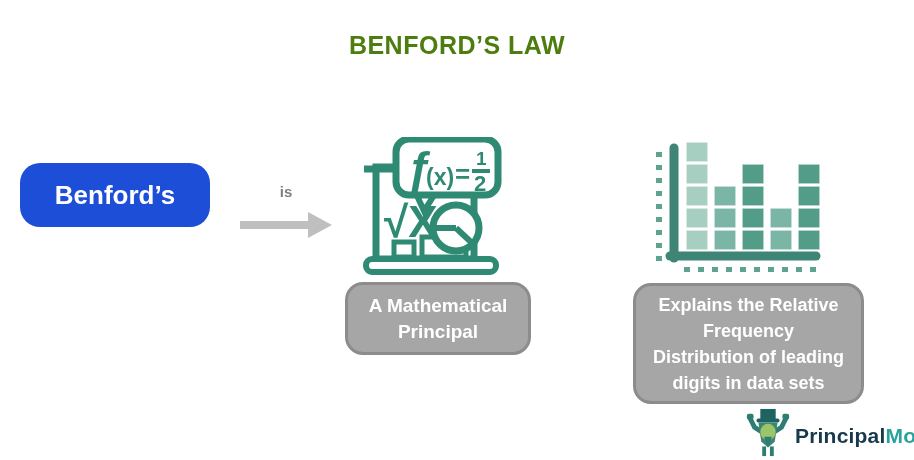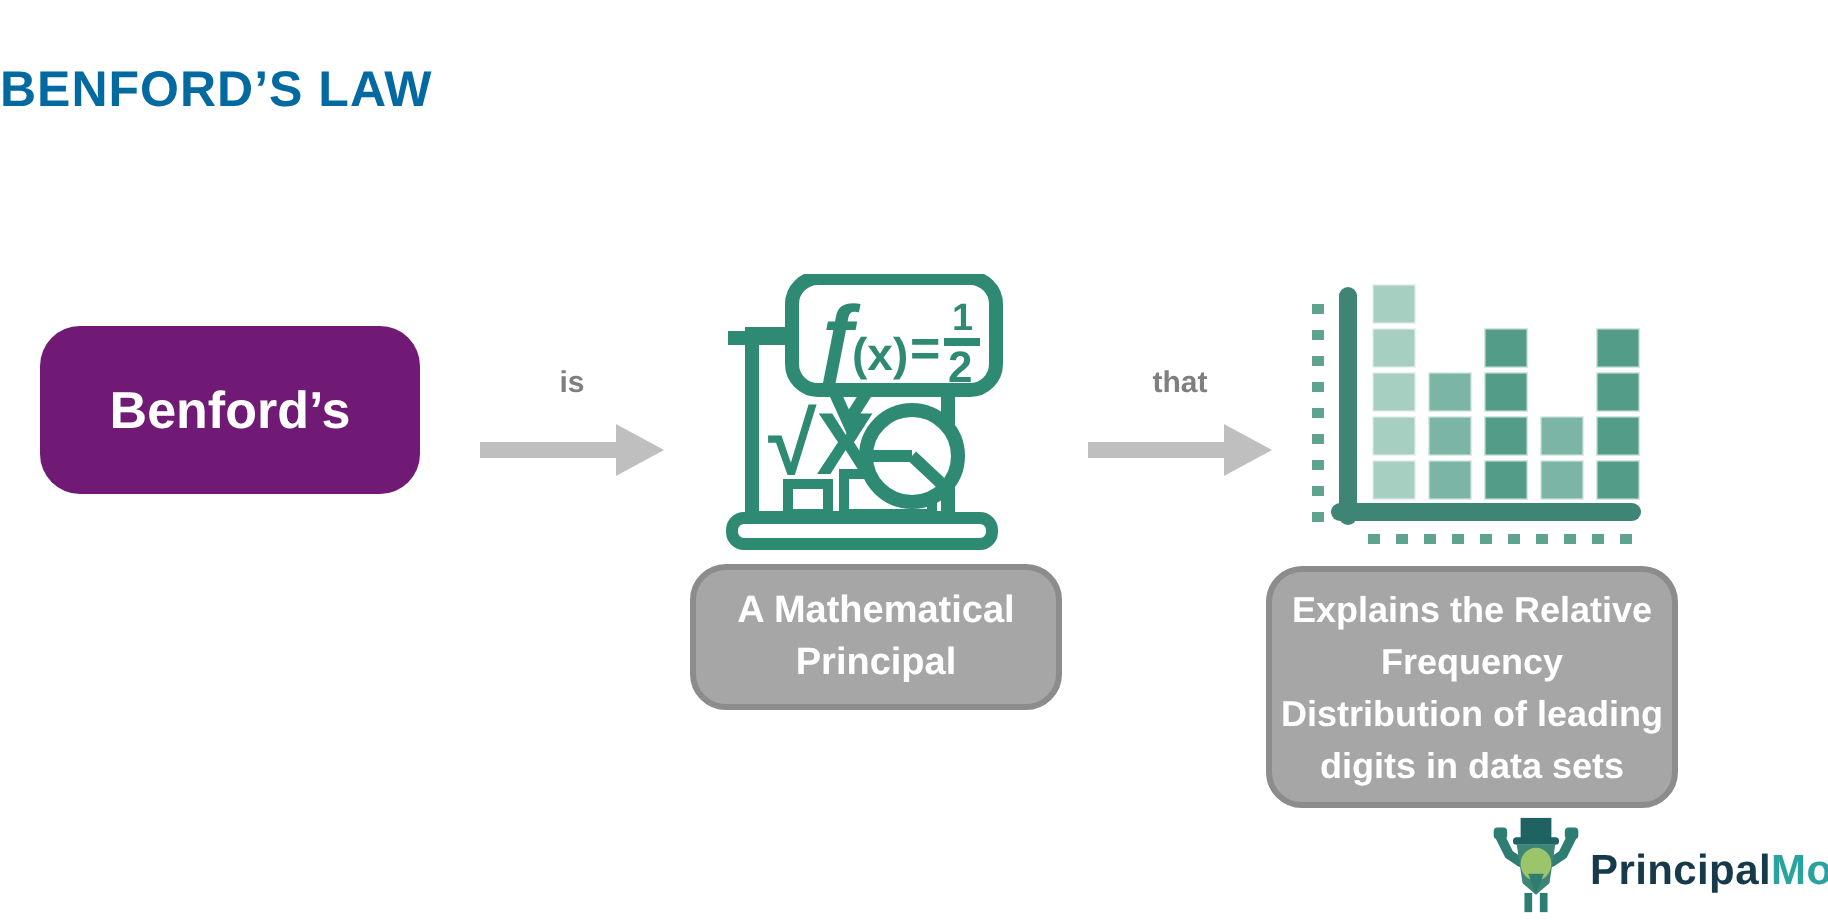--- a/index.html
+++ b/index.html
@@ -1,24 +1,24 @@
 <!DOCTYPE html>
 <html><head>
 <meta charset="utf-8">
 <style>
   * { margin:0; padding:0; box-sizing:border-box; }
   html,body { background:#ffffff; }
   body { font-family:"Liberation Sans", sans-serif; }
   #canvas { position:relative; width:914px; height:460px; background:#ffffff; overflow:hidden; }
 
-  .title { position:absolute; left:0; top:31px; width:914px; 
-           font-size:25px; font-weight:bold; color:#0369a1; letter-spacing:.5px; }
+  .title { position:absolute; left:0; top:31px; width:914px; text-align:center;
+           font-size:25px; font-weight:bold; color:#4d7c0f; letter-spacing:.5px; }
 
-  .subject-box { position:absolute; left:20px; top:163px; width:190px; height:84px;
-                 background:#701a75; border-radius:20px; display:flex; flex-direction:column;
+  .subject-box { position:absolute; left:20px; top:163px; width:190px; height:64px;
+                 background:#1d4ed8; border-radius:20px; display:flex; flex-direction:column;
                  align-items:center; justify-content:center; }
   .subject-box .line { color:#ffffff; font-weight:bold; font-size:26px; line-height:35px; }
 
   .connector { position:absolute; width:100px; height:46px; }
   .connector .label { position:absolute; left:0; top:0; width:100px; text-align:center;
                       font-size:15px; font-weight:bold; color:#7F7F7F; }
   .arrow { position:absolute; left:4px; top:29px; width:92px; height:26px; }
   .arrow .shaft { position:absolute; left:0; top:9px; width:68px; height:8px; background:#BFBFBF; }
   .arrow .head  { position:absolute; left:68px; top:0; width:0; height:0;
                   border-top:13px solid transparent; border-bottom:13px solid transparent;
@@ -28,21 +28,21 @@
 
   .math-icon-wrap  { position:absolute; left:362px; top:137px; width:140px; height:145px; }
   .chart-icon-wrap { position:absolute; left:646px; top:140px; width:180px; height:145px; }
 
   .caption-box { position:absolute; background:#A6A6A6; border:3px solid #8C8C8C;
                  border-radius:18px; display:flex; flex-direction:column;
                  align-items:center; justify-content:center; text-align:center; }
   .caption-box .cap-line { color:#ffffff; font-weight:bold; }
   #caption-math { left:345px; top:282px; width:186px; height:73px; }
   #caption-math .cap-line { font-size:19px; line-height:26px; }
-  #caption-chart { left:633px; top:283px; width:206px; height:121px; }
+  #caption-chart { left:633px; top:283px; width:231px; height:121px; }
   #caption-chart .cap-line { font-size:18px; line-height:26px; }
 
   .logo { position:absolute; left:744px; top:408px; display:flex; align-items:center; }
   .logo-text { font-size:21px; font-weight:bold; letter-spacing:.2px; margin-left:3px; margin-top:6px; }
   .logo-text .part1 { color:#17394C; }
   .logo-text .part2 { color:#29A3A0; }
 
   svg text { font-family:"Liberation Sans", sans-serif; }
 </style>
 </head>
@@ -85,27 +85,20 @@
       <rect x="34" y="2" width="102" height="56" rx="13" fill="#ffffff" stroke="#2F8A73" stroke-width="7"></rect>
       <text x="44" y="48" font-size="46" font-style="italic" font-weight="bold" fill="#2F8A73">ƒ</text>
       <text x="64" y="48" font-size="23" font-weight="bold" fill="#2F8A73">(x)</text>
       <text x="93" y="46" font-size="26" font-weight="bold" fill="#2F8A73">=</text>
       <text x="114" y="28" font-size="19" font-weight="bold" fill="#2F8A73">1</text>
       <line x1="110" y1="34" x2="128" y2="34" stroke="#2F8A73" stroke-width="4"></line>
       <text x="112" y="54" font-size="22" font-weight="bold" fill="#2F8A73">2</text>
     </svg>
   </div>
 
-  <div class="connector" id="connector-that">
-    <div class="label">that</div>
-    <div class="arrow">
-      <div class="shaft"></div>
-        <div class="head"></div>
-    </div>
-  </div>
 
   <div class="chart-icon-wrap">
     <svg width="180" height="145" viewBox="0 0 180 145">
       <g id="chart-y-ticks">
           <rect x="10" y="12" width="6" height="5" fill="#5EA390"></rect>
           <rect x="10" y="25" width="6" height="5" fill="#5EA390"></rect>
           <rect x="10" y="38" width="6" height="5" fill="#5EA390"></rect>
           <rect x="10" y="51" width="6" height="5" fill="#5EA390"></rect>
           <rect x="10" y="64" width="6" height="5" fill="#5EA390"></rect>
           <rect x="10" y="77" width="6" height="5" fill="#5EA390"></rect>

